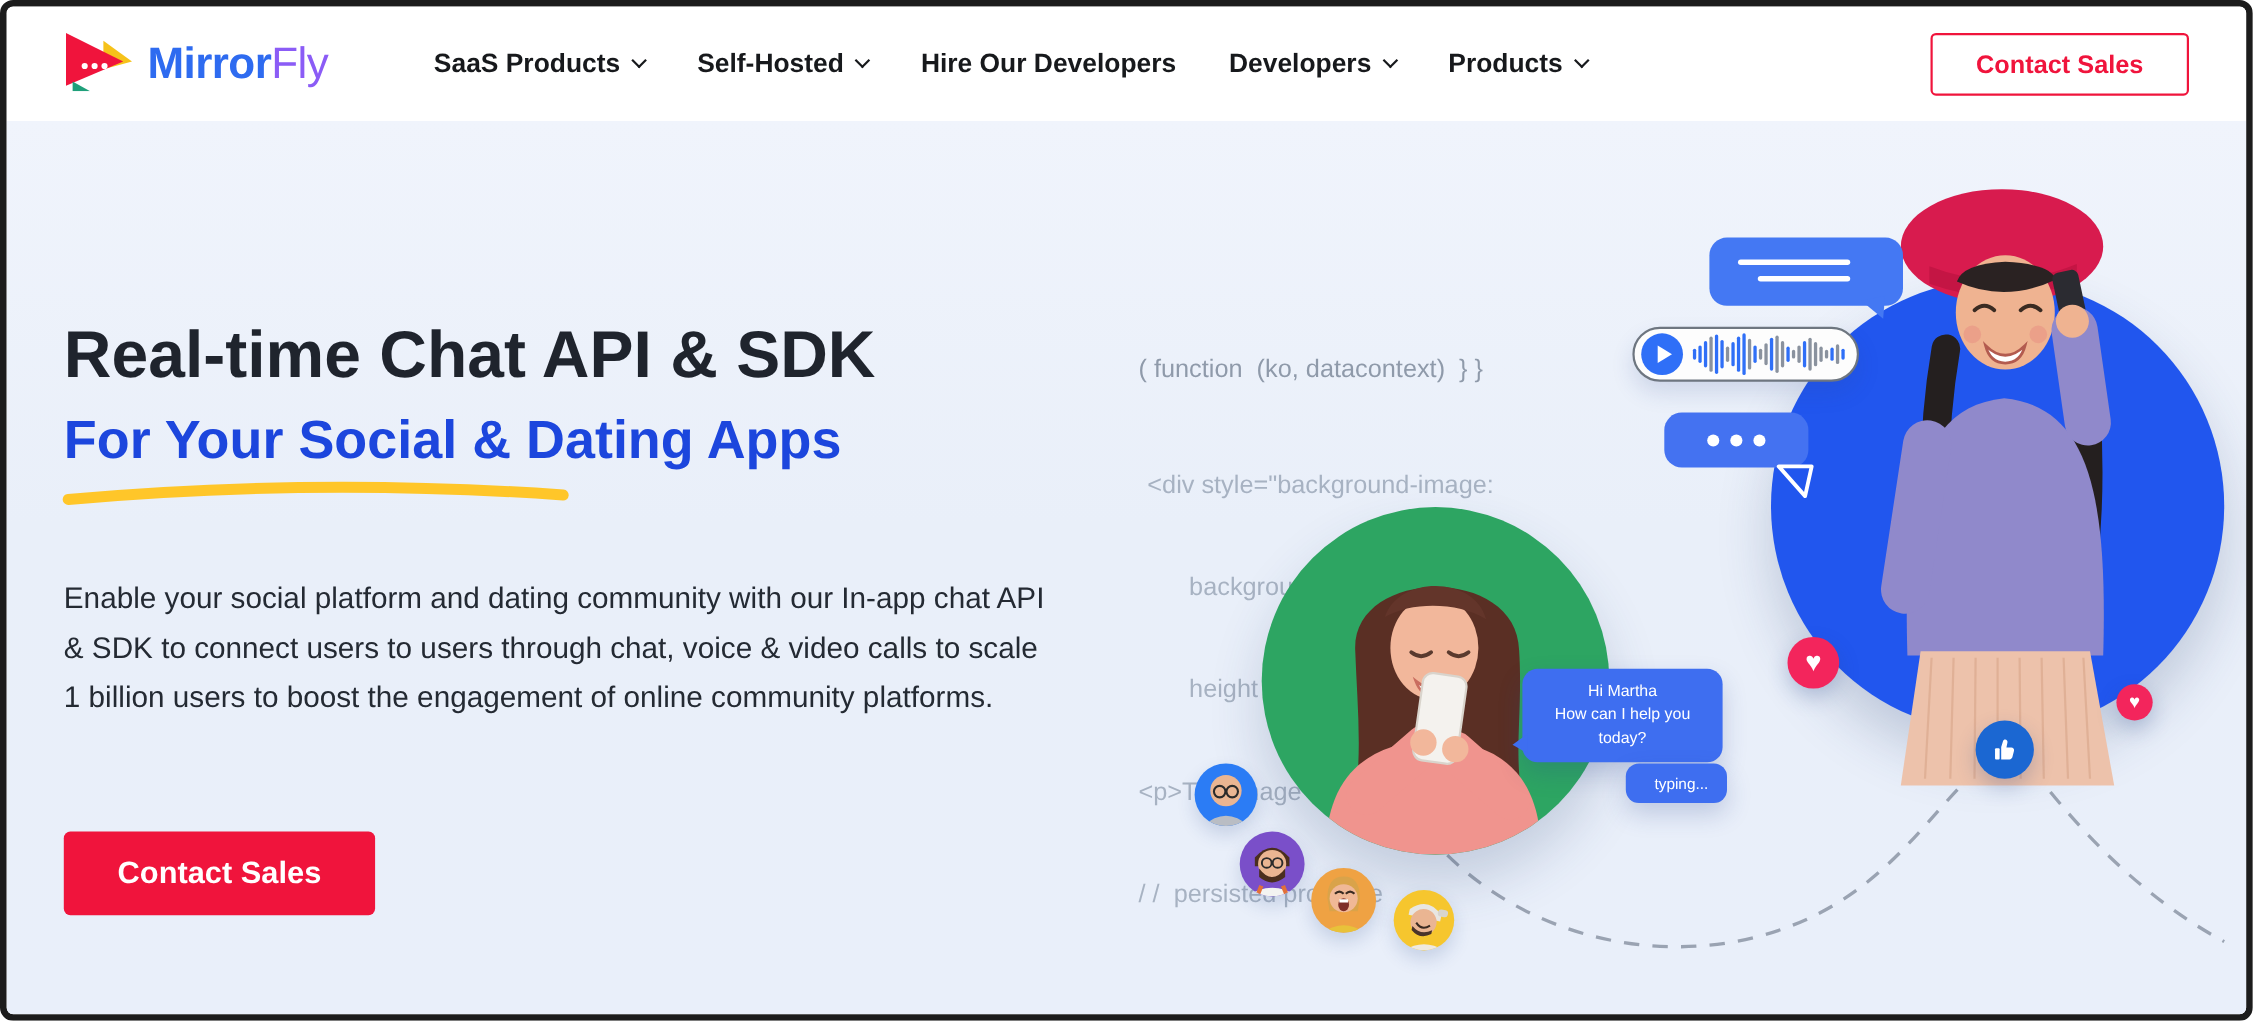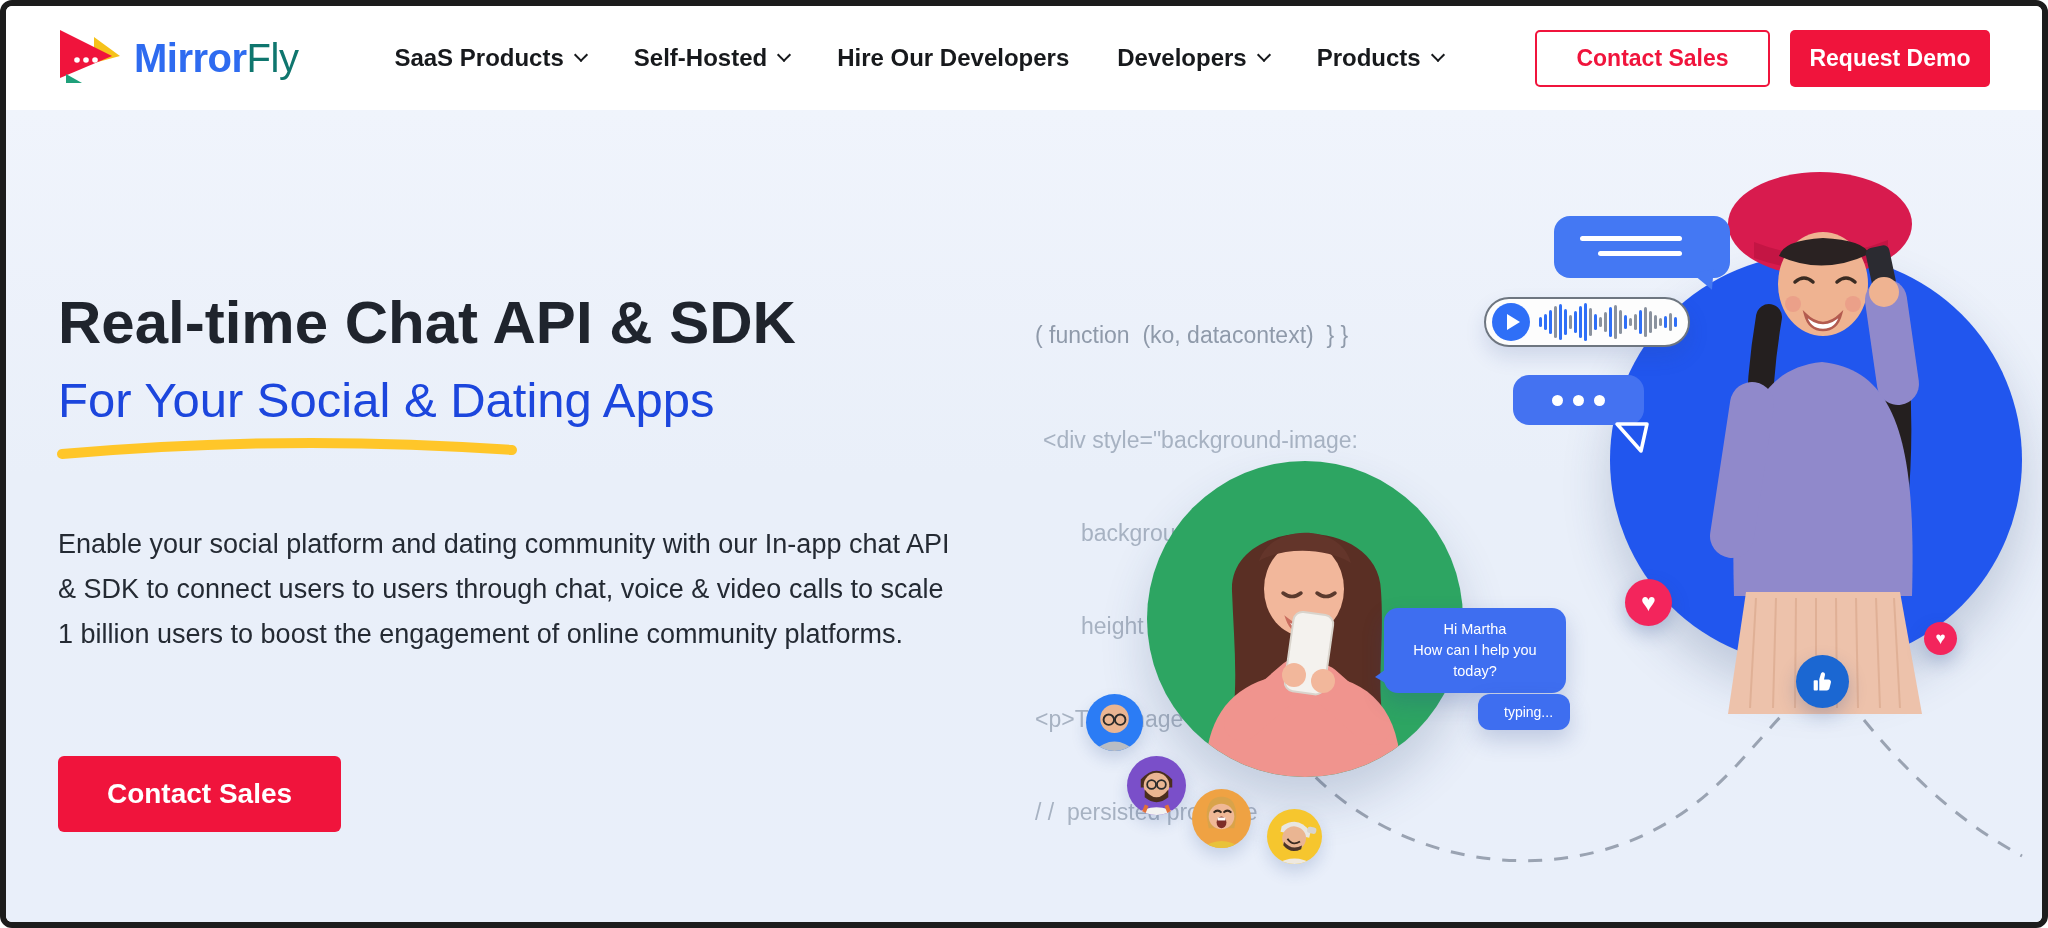--- a/index.html
+++ b/index.html
@@ -12,37 +12,37 @@
 
   
   .header {
     position:absolute; left:0; top:0; width:100%; height:104px;
     background:#ffffff; display:flex; align-items:center;
     padding:0 52px; z-index:10;
   }
   .logo { display:flex; align-items:center; gap:14px; cursor:pointer; text-decoration:none; }
   .logo-text { font-size:40px; letter-spacing:-0.5px; }
   .logo-text .bold { font-weight:700; color:#2e6bf0; }
-  .logo-text .light { font-weight:300; color:#0f766e; }
+  .logo-text .light { font-weight:300; color:#8b5cf6; }
   .nav { display:flex; align-items:center; gap:48px; margin-left:96px; }
   .nav-item { display:flex; align-items:center; font-size:24px; font-weight:600; color:#17191c; cursor:pointer; white-space:nowrap; }
   .chev { width:10px; height:10px; border:solid #17191c; border-width:0 2.5px 2.5px 0; transform:rotate(45deg); display:inline-block; margin-left:12px; margin-top:-6px; }
   .header-actions { margin-left:auto; display:flex; gap:20px; }
   .btn { display:flex; align-items:center; justify-content:center; height:57px; border-radius:5px; font-size:23px; font-weight:700; cursor:pointer; border:none; font-family:"Liberation Sans", sans-serif; }
   .btn-outline { width:235px; background:#ffffff; border:2px solid #f0143c; color:#f0143c; }
   .btn-solid { width:200px; background:#f0143c; color:#ffffff; }
 
   
   .hero {
     position:absolute; left:0; top:104px; width:100%; bottom:0;
     background:linear-gradient(180deg,#f0f4fc 0%, #e9eff9 45%, #e9effa 100%);
   }
   .h1a { position:absolute; left:52px; top:110px; font-size:44px; font-weight:400; color:#243044; letter-spacing:0.5px; }
   .h1b { position:absolute; left:52px; top:178px; font-size:60px; font-weight:700; color:#1f242d; }
-  .h1c { position:absolute; left:52px; top:262px; font-size:49px; font-weight:400; color:#1c46dd; }
+  .h1c { position:absolute; left:52px; top:262px; font-size:49px; font-weight:700; color:#1c46dd; }
   .swoosh { position:absolute; left:48px; top:320px; }
   .desc { position:absolute; left:52px; top:412px; width:900px; font-size:27px; line-height:45px; color:#242a33; }
   .cta { position:absolute; left:52px; top:646px; width:283px; height:76px; border-radius:6px; background:#f0143c; color:#fff; font-size:28px; font-weight:700; display:flex; align-items:center; justify-content:center; cursor:pointer; border:none; font-family:"Liberation Sans", sans-serif; }
 
   
   .code { position:absolute; left:1029px; top:148px; font-size:23px; line-height:31px; color:#a7b2c2; z-index:1; white-space:pre; }
   .code div:nth-child(1) { color:#8f9aaa; }
   .code div:nth-child(2) { margin-top:12px; padding-left:8px; }
   .code div:nth-child(3), .code div:nth-child(4) { padding-left:46px; }
   .code div:nth-child(7) { margin-top:18px; padding-left:18px; color:#b8c1d0; }
@@ -120,21 +120,20 @@
           <span class="chev"></span>
         </div>
       <div class="nav-item">
           <span>Products</span>
           <span class="chev"></span>
         </div>
     </nav>
 
     <div class="header-actions">
       <button class="btn btn-outline">Contact Sales</button>
-      <button class="btn btn-solid">Request Demo</button>
     </div>
   </div>
 
   <div class="hero">
 
     <div class="h1b">Real-time Chat API &amp; SDK</div>
     <div class="h1c">For Your Social &amp; Dating Apps</div>
 
     <svg class="swoosh" width="470" height="32" viewBox="0 0 470 32">
       <path d="M8 24 Q232 4 458 20" stroke="#ffc629" stroke-width="10" fill="none" stroke-linecap="round"></path>

